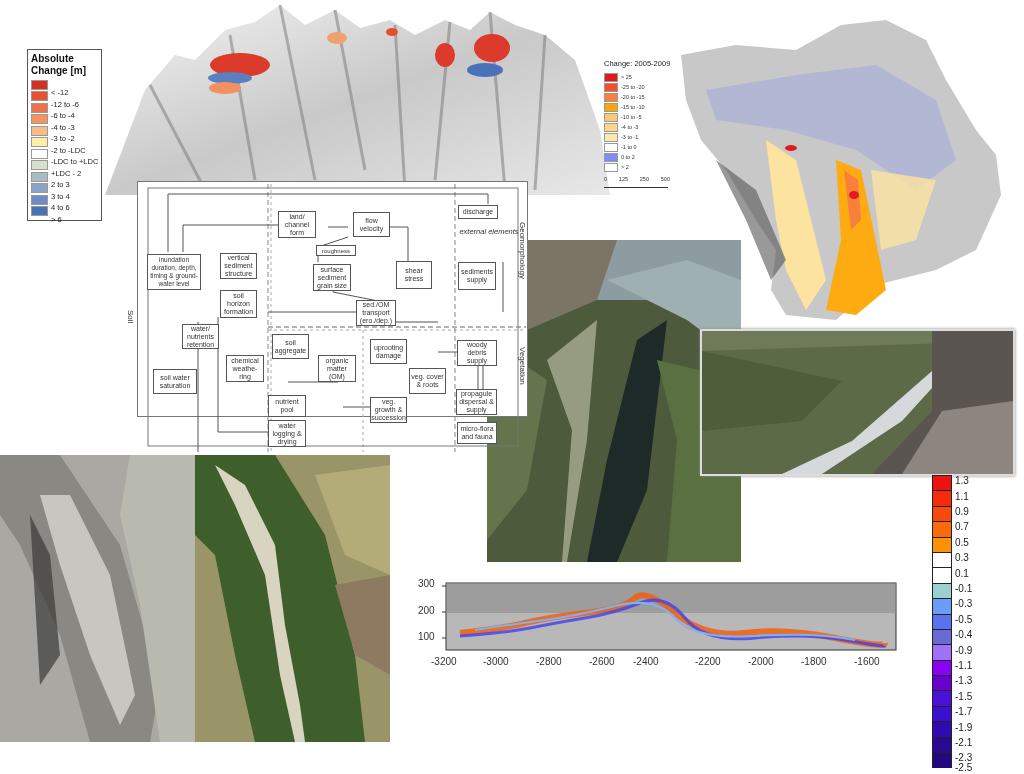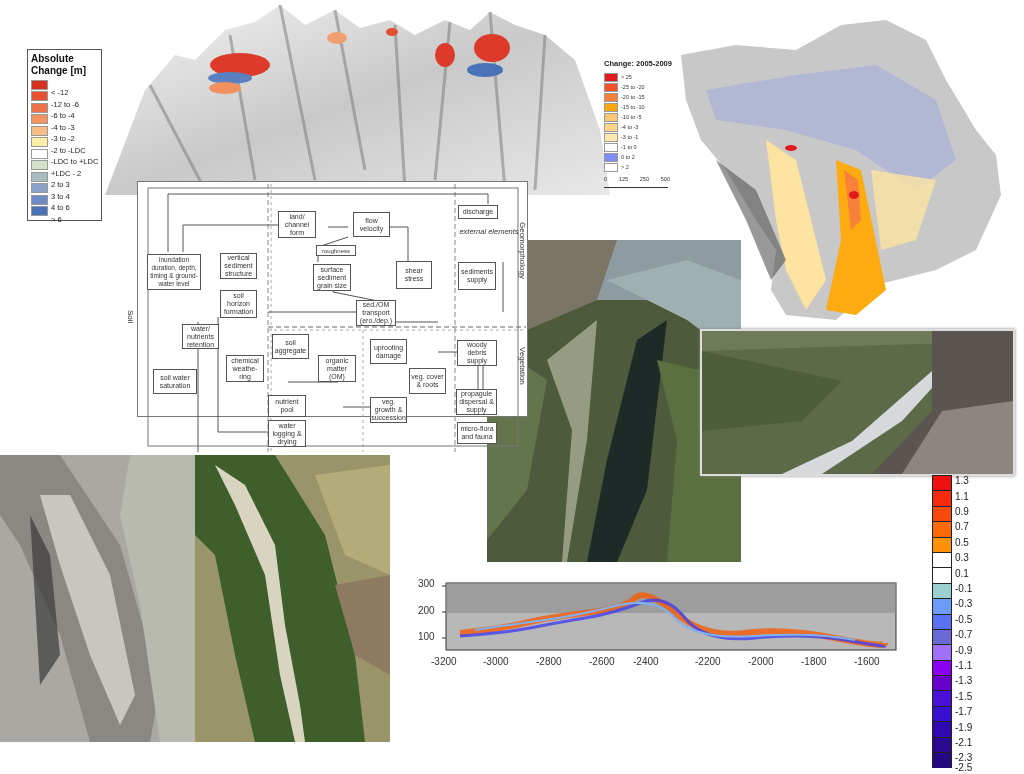--- a/index.html
+++ b/index.html
@@ -8,21 +8,21 @@
   
   .relief1{left:105px;top:0;width:505px;height:200px;}
   
   .legend1{left:27px;top:49px;width:75px;background:#fff;border:1px solid #555;padding:3px 3px 3px 3px;box-sizing:border-box;}
   .legend1 .title{font-size:10px;font-weight:bold;line-height:12px;color:#111;margin-bottom:2px;}
   .legend1 .row{display:flex;align-items:center;height:11.5px;}
   .legend1 .sw{width:15px;height:8px;border:1px solid #999;margin-right:3px;flex:none;}
   .legend1 .lbl{font-size:7.5px;color:#222;white-space:nowrap;margin-top:16px;}
   
   .legend2{left:604px;top:59px;width:80px;}
-  .legend2 .title{font-size:7.5px;font-weight:bold;color:#222;margin-bottom:4px;}
+  .legend2 .title{font-size:7.5px;font-weight:normal;color:#222;margin-bottom:4px;}
   .legend2 .row{display:flex;align-items:center;height:10px;}
   .legend2 .sw{width:12px;height:7px;border:1px solid #999;margin-right:3px;flex:none;}
   .legend2 .lbl{font-size:5.5px;color:#333;}
   .legend2 .scale{display:flex;justify-content:space-between;font-size:5.5px;color:#333;width:66px;margin-top:4px;}
   .legend2 .bar{width:64px;height:4px;border-bottom:1px solid #333;position:relative;margin-top:1px;}
   .relief2{left:676px;top:20px;width:330px;height:310px;}
   
   .diagram{left:137px;top:181px;width:391px;height:236px;background:#fff;border:1px solid #777;box-sizing:border-box;}
   .box{position:absolute;border:1px solid #555;background:#fff;font-size:7px;line-height:8px;color:#333;text-align:center;display:flex;align-items:center;justify-content:center;box-sizing:border-box;padding:1px;}
   .side{position:absolute;font-size:8px;color:#333;writing-mode:vertical-rl;}
@@ -323,21 +323,21 @@
 <span class="cb-lbl" style="top:475px">1.3</span>
 <span class="cb-lbl" style="top:491px">1.1</span>
 <span class="cb-lbl" style="top:506px">0.9</span>
 <span class="cb-lbl" style="top:521px">0.7</span>
 <span class="cb-lbl" style="top:537px">0.5</span>
 <span class="cb-lbl" style="top:552px">0.3</span>
 <span class="cb-lbl" style="top:568px">0.1</span>
 <span class="cb-lbl" style="top:583px">-0.1</span>
 <span class="cb-lbl" style="top:598px">-0.3</span>
 <span class="cb-lbl" style="top:614px">-0.5</span>
-<span class="cb-lbl" style="top:629px">-0.7</span>
+<span class="cb-lbl" style="top:629px">-0.4</span>
 <span class="cb-lbl" style="top:645px">-0.9</span>
 <span class="cb-lbl" style="top:660px">-1.1</span>
 <span class="cb-lbl" style="top:675px">-1.3</span>
 <span class="cb-lbl" style="top:691px">-1.5</span>
 <span class="cb-lbl" style="top:706px">-1.7</span>
 <span class="cb-lbl" style="top:722px">-1.9</span>
 <span class="cb-lbl" style="top:737px">-2.1</span>
 <span class="cb-lbl" style="top:752px">-2.3</span>
 <span class="cb-lbl" style="top:762px">-2.5</span>
 

